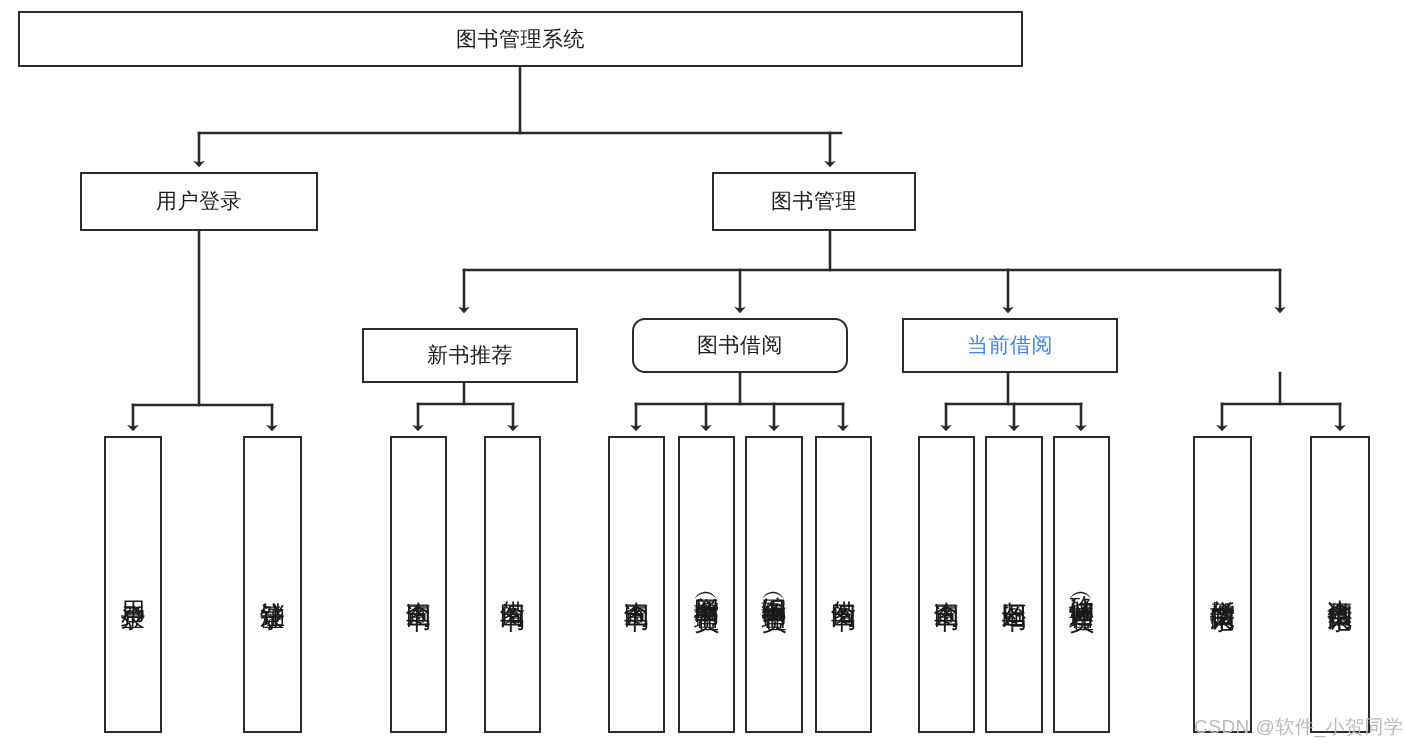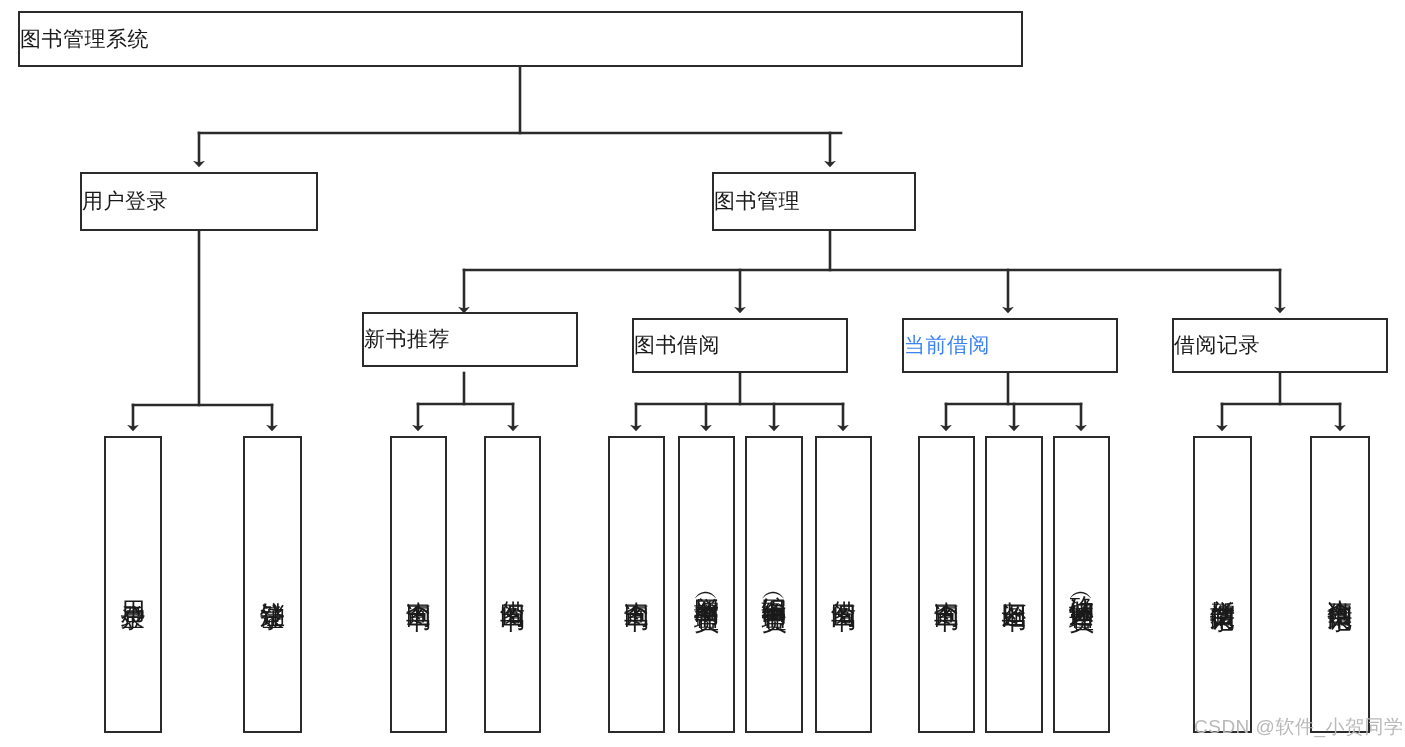--- a/index.html
+++ b/index.html
@@ -27,20 +27,21 @@
     height: 747px;
     pointer-events: none;
   }
   .node {
     position: absolute;
     box-sizing: border-box;
     background: #ffffff;
     border: 2px solid #2b2b2b;
     display: flex;
     align-items: center;
+    justify-content: center;
     color: #1a1a1a;
   }
   .node .label {
     display: block;
     text-align: center;
     line-height: 1.06;
     letter-spacing: 0.5px;
   }
   .node.horiz .label {
     writing-mode: horizontal-tb;
@@ -125,31 +126,28 @@
     <span class="label">图书管理系统</span>
   </div>
 
   <div class="node horiz" style="left: 80px; top: 172px; width: 238px; height: 59px; border-color: rgb(43, 43, 43); background: rgb(255, 255, 255); color: rgb(26, 26, 26);">
     <span class="label">用户登录</span>
   </div>
   <div class="node horiz" style="left: 712px; top: 172px; width: 204px; height: 59px; border-color: rgb(43, 43, 43); background: rgb(255, 255, 255); color: rgb(26, 26, 26);">
     <span class="label">图书管理</span>
   </div>
 
-  <div class="node horiz" style="left: 362px; top: 312px; width: 216px; height: 55px; border-color: rgb(43, 43, 43); background: rgb(255, 255, 255); color: rgb(26, 26, 26);">
+  <div class="node horiz" style="left: 362px; top: 328px; width: 216px; height: 55px; border-color: rgb(43, 43, 43); background: rgb(255, 255, 255); color: rgb(26, 26, 26);">
     <span class="label">新书推荐</span>
   </div>
-  <div class="node horiz" style="left: 632px; top: 318px; width: 216px; height: 55px; border-color: rgb(43, 43, 43); background: rgb(255, 255, 255); color: rgb(26, 26, 26);">
+  <div class="node horiz" style="left: 632px; top: 318px; width: 216px; height: 55px; border-color: rgb(43, 43, 43); background: rgb(255, 255, 255); color: rgb(26, 26, 26); border-radius: 13px;">
     <span class="label">图书借阅</span>
   </div>
   <div class="node horiz" style="left: 902px; top: 318px; width: 216px; height: 55px; border-color: rgb(43, 43, 43); background: rgb(255, 255, 255); color: #3b82f6;">
     <span class="label">当前借阅</span>
-  </div>
-  <div class="node horiz" style="left: 1172px; top: 318px; width: 216px; height: 55px; border-color: rgb(43, 43, 43); background: rgb(255, 255, 255); color: rgb(26, 26, 26);">
-    <span class="label">借阅记录</span>
   </div>
 
   <div class="node vert" style="left: 104px; top: 436px; width: 58px; height: 297px; border-color: rgb(43, 43, 43); background: rgb(255, 255, 255); color: rgb(26, 26, 26);">
     <span class="label">用户登录</span>
   </div>
   <div class="node vert" style="left: 243px; top: 436px; width: 59px; height: 297px; border-color: rgb(43, 43, 43); background: rgb(255, 255, 255); color: rgb(26, 26, 26);">
     <span class="label">注销登录</span>
   </div>
   <div class="node vert" style="left: 390px; top: 436px; width: 57px; height: 297px; border-color: rgb(43, 43, 43); background: rgb(255, 255, 255); color: rgb(26, 26, 26);">
     <span class="label">查询图书</span>

